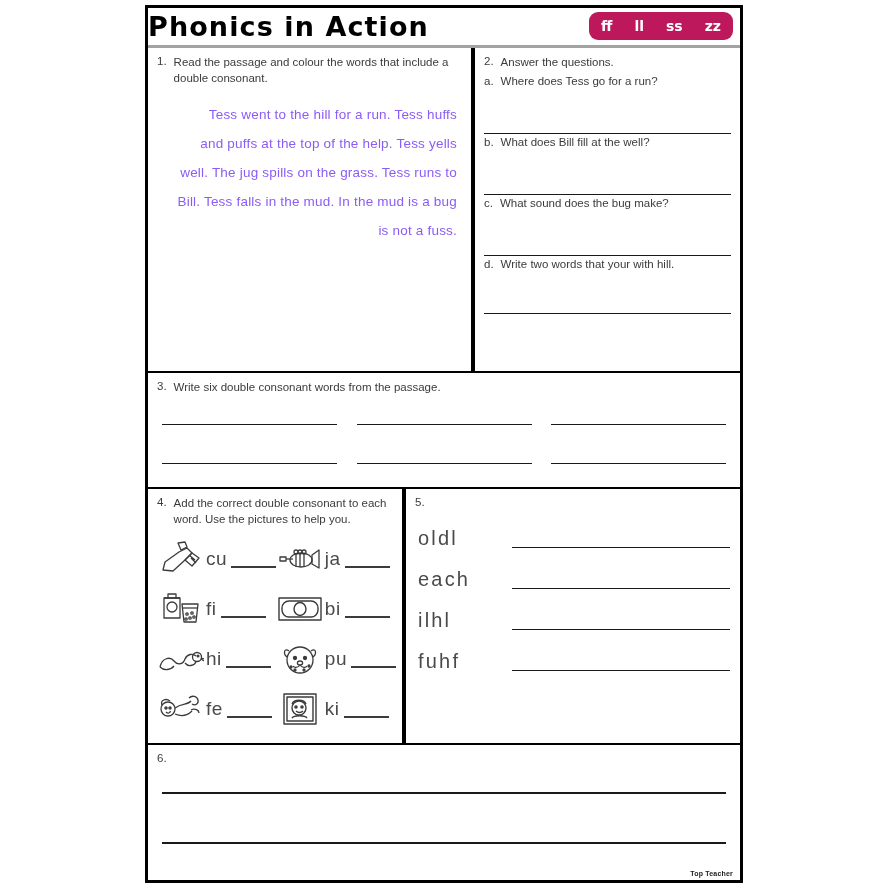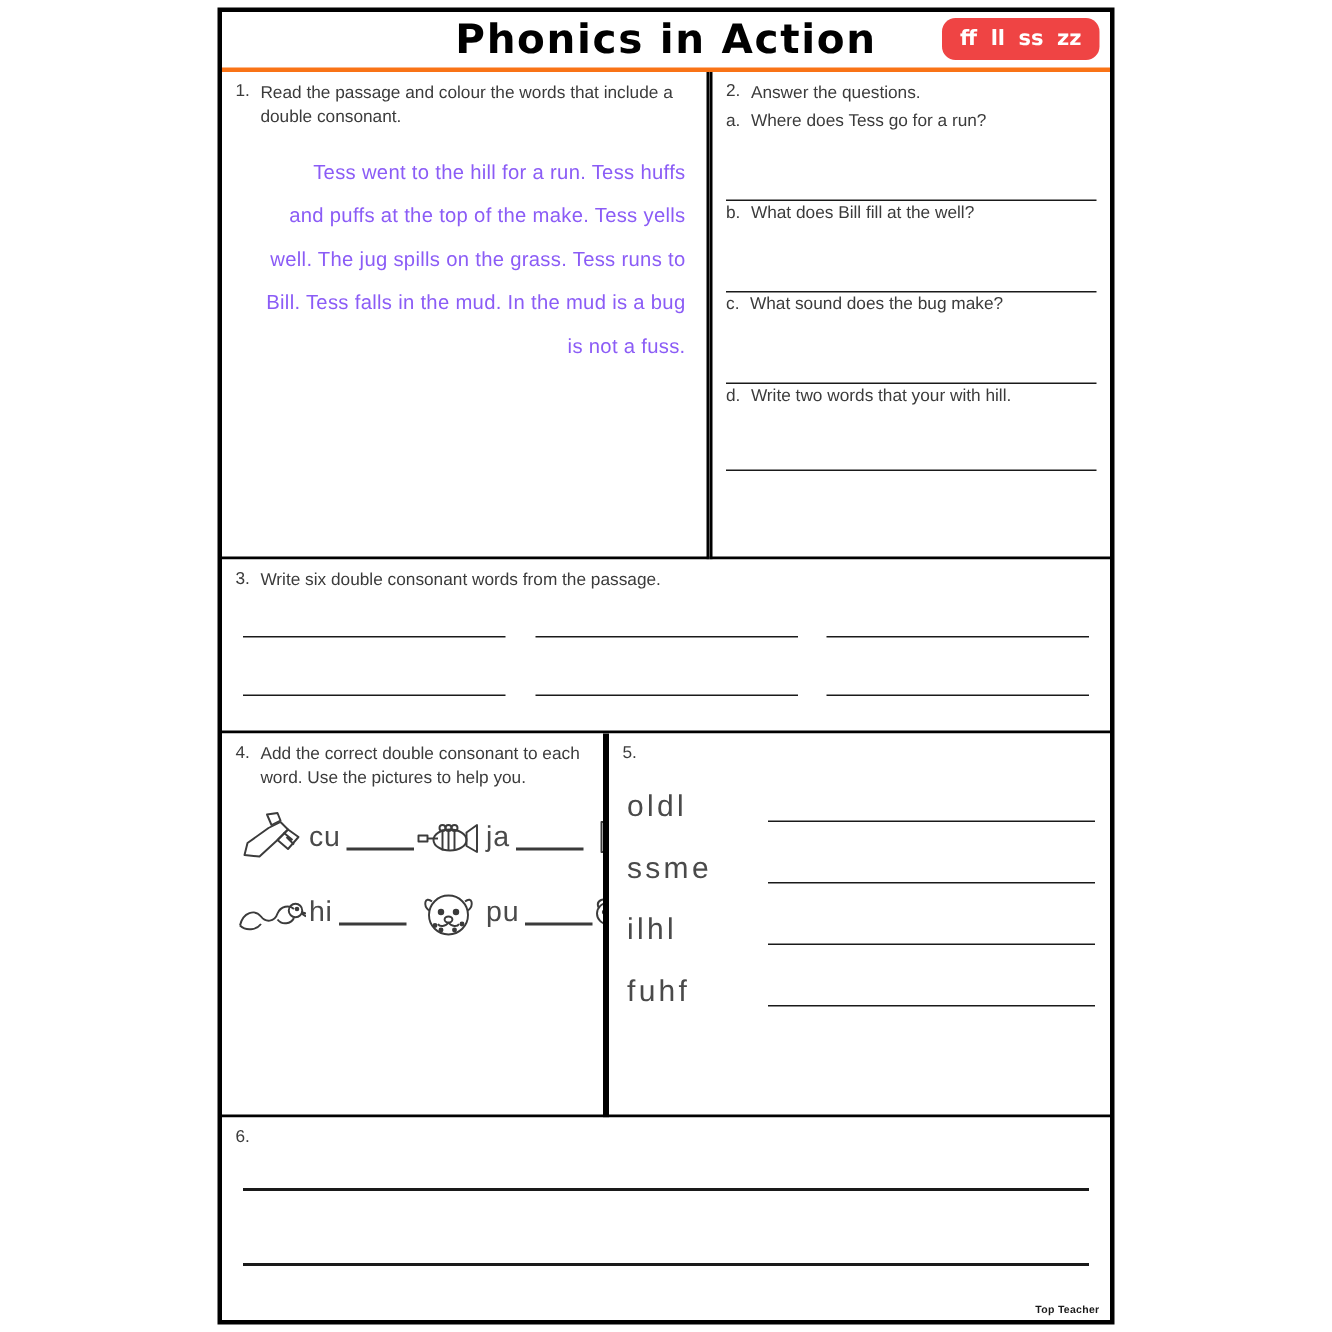--- a/index.html
+++ b/index.html
@@ -26,46 +26,45 @@
     box-sizing: border-box;
     background: #fff;
     display: flex;
     flex-direction: column;
   }
 
   
   .header {
     height: 40px;
     flex: 0 0 40px;
-    border-bottom: 3px solid #f97316;
+    border-bottom: 3px solid #a3a3a3;
     position: relative;
     display: flex;
     align-items: center;
-    justify-content: center;
     box-sizing: border-box;
   }
   .header-title {
     font-size: 27px;
     font-weight: bold;
     letter-spacing: 1.1px;
     color: #000;
     font-family: "DejaVu Sans", sans-serif;
     line-height: 1;
   }
   .badge {
     position: absolute;
     right: 7px;
     top: 4px;
-    background: #ef4444;
+    background: #be185d;
     color: #fff;
     border-radius: 9px;
     height: 28px;
     display: flex;
     align-items: center;
-    gap: 9px;
+    gap: 22px;
     padding: 0 12px;
     box-sizing: border-box;
   }
   .badge span {
     font-size: 14px;
     font-weight: bold;
     font-family: "DejaVu Sans", sans-serif;
     line-height: 1;
   }
 
@@ -165,21 +164,21 @@
   #sec4 {
     flex: 0 0 256px;
     width: 326px;
     border-width: 0 2px 2px 0;
     border-top: 0;
     border-left: 0;
   }
   .pics {
     padding: 8px 6px 0 10px;
     display: grid;
-    grid-template-columns: 1fr 1fr 1fr 1fr;
+    grid-template-columns: 1fr 1fr;
     row-gap: 2px;
   }
   .pic-cell {
     display: flex;
     align-items: center;
     height: 48px;
     gap: 2px;
   }
   .pic-icon {
     flex: 0 0 auto;
@@ -284,21 +283,21 @@
 
   <div class="row" style="flex:0 0 325px;">
 
     <div class="box" id="sec1">
       <div class="instr">
         <div class="num qnum">1.</div>
         <div class="txt">Read the passage and colour the words that include a double consonant.</div>
       </div>
       <div class="passage">
         <div>Tess went to the hill for a run. Tess huffs</div>
-        <div>and puffs at the top of the make. Tess yells</div>
+        <div>and puffs at the top of the help. Tess yells</div>
         <div>well. The jug spills on the grass. Tess runs to</div>
         <div>Bill. Tess falls in the mud. In the mud is a bug</div>
         <div>is not a fuss.</div>
       </div>
     </div>
 
     <div class="box" id="sec2">
       <div class="instr" style="padding-bottom:2px;">
         <div class="num qnum">2.</div>
         <div class="txt">Answer the questions.</div>
@@ -509,21 +508,21 @@
     <div class="box" id="sec5">
       <div class="instr">
         <div class="num qnum">5.</div>
       </div>
       <div class="jumbles">
         <div class="jumble-row">
           <span class="jumble-word">oldl</span>
           <span class="jumble-blank"></span>
         </div>
         <div class="jumble-row">
-          <span class="jumble-word">ssme</span>
+          <span class="jumble-word">each</span>
           <span class="jumble-blank"></span>
         </div>
         <div class="jumble-row">
           <span class="jumble-word">ilhl</span>
           <span class="jumble-blank"></span>
         </div>
         <div class="jumble-row">
           <span class="jumble-word">fuhf</span>
           <span class="jumble-blank"></span>
         </div>

